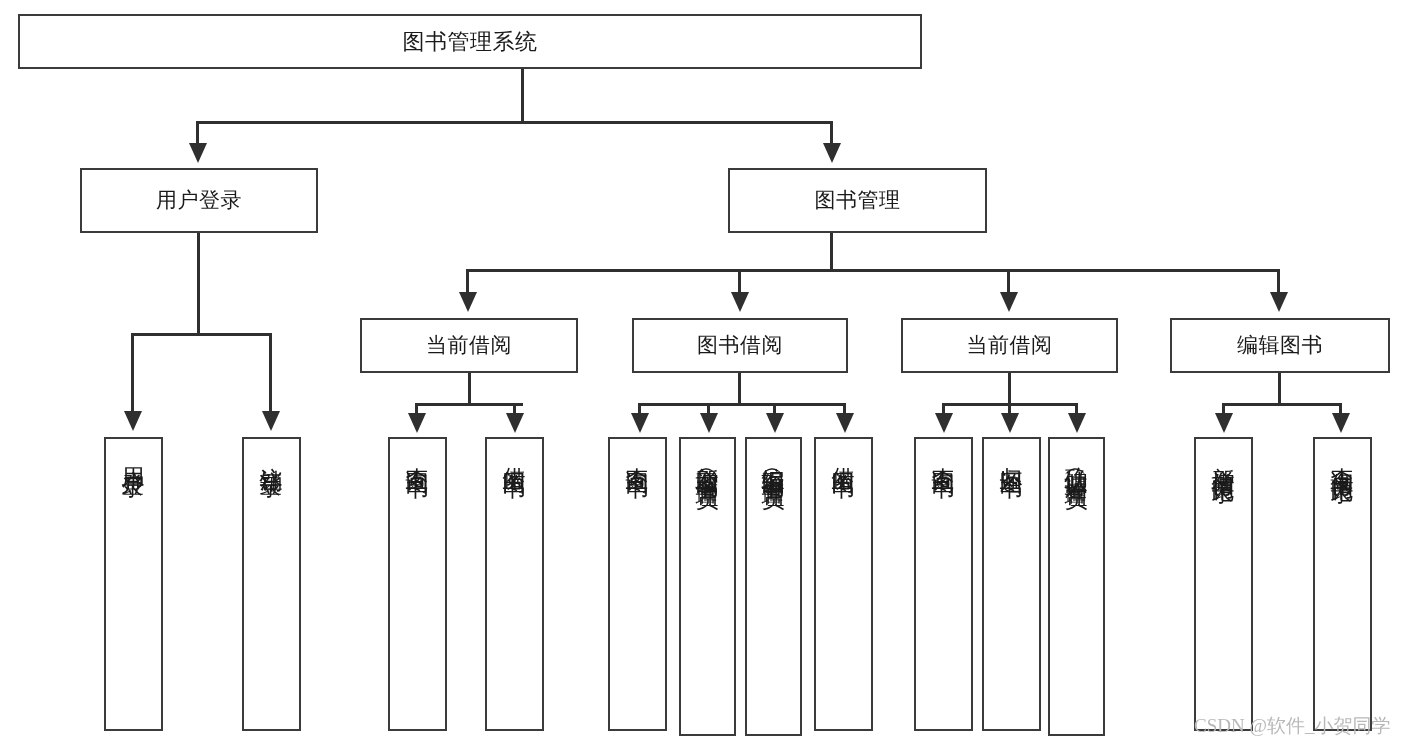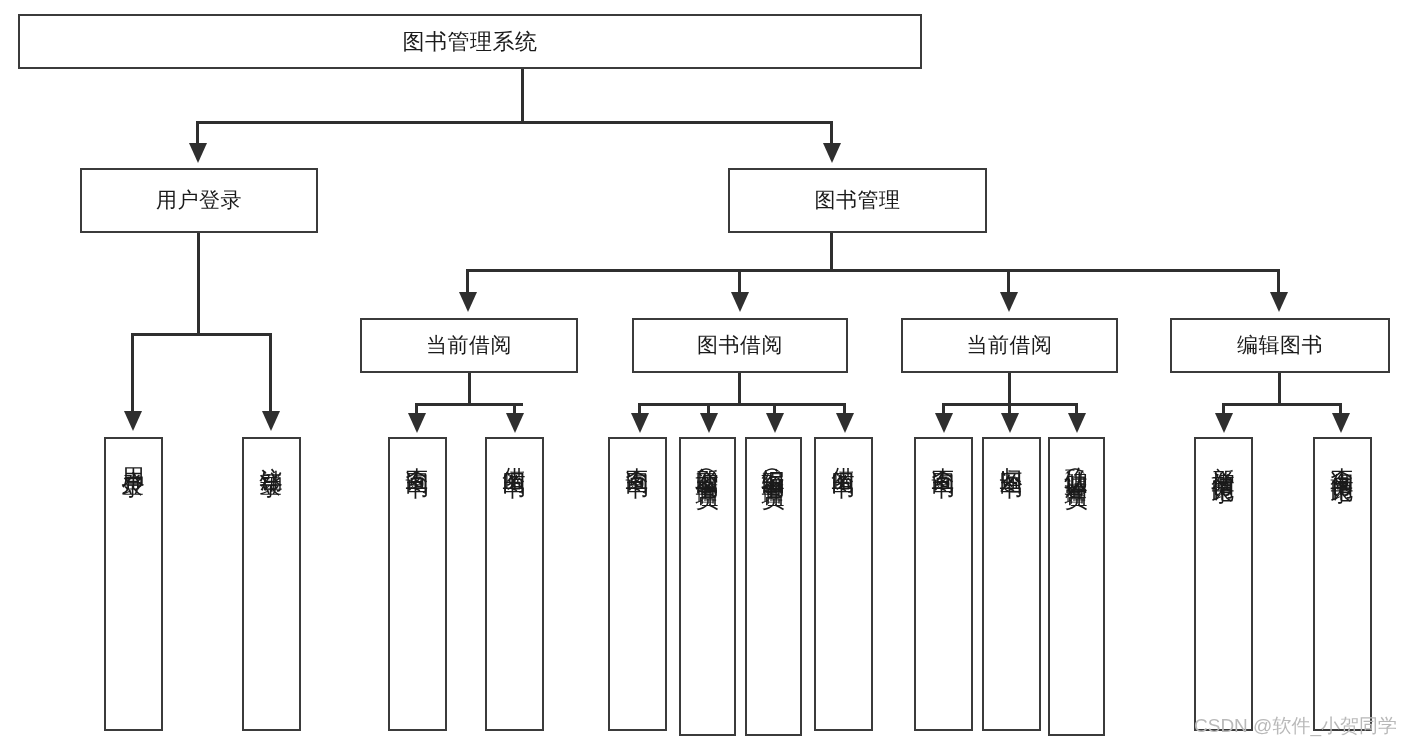--- a/index.html
+++ b/index.html
@@ -61,21 +61,21 @@
     width:0;height:0;
     border-left:9px solid transparent;
     border-right:9px solid transparent;
     border-top:20px solid #2f2f2f;
   }
   .watermark{
     position:absolute;
     color:#b9b9b9;
     font-size:19px;
     white-space:nowrap;
-    font-family:Liberation Sans, sans-serif;
+    font-family:Liberation Serif, serif;
   }
 </style>
 </head>
 <body>
 
 <div id="canvas">
 
   <div class="node root horiz" style="left:18px;top:14px;width:904px;height:55px;">
     <span class="label">图书管理系统</span>
   </div>

